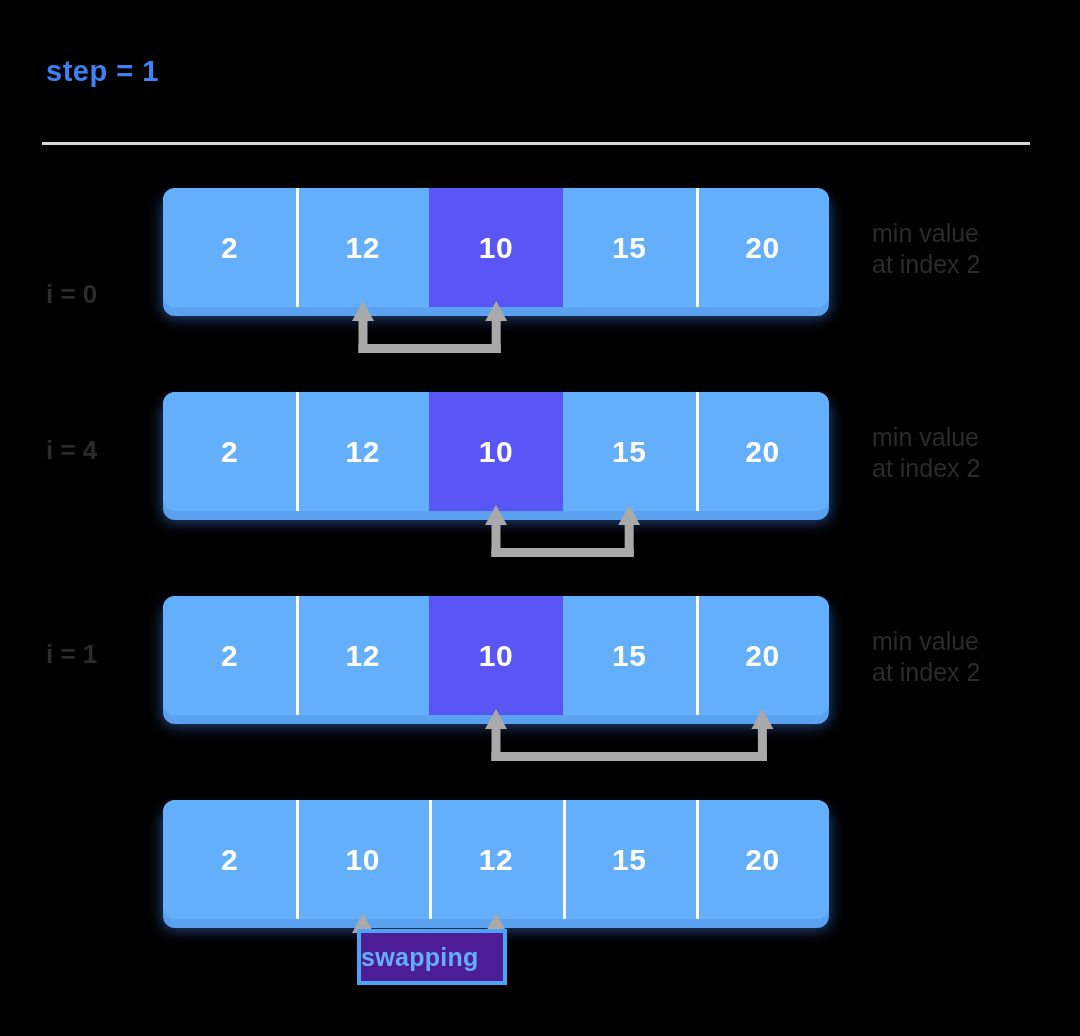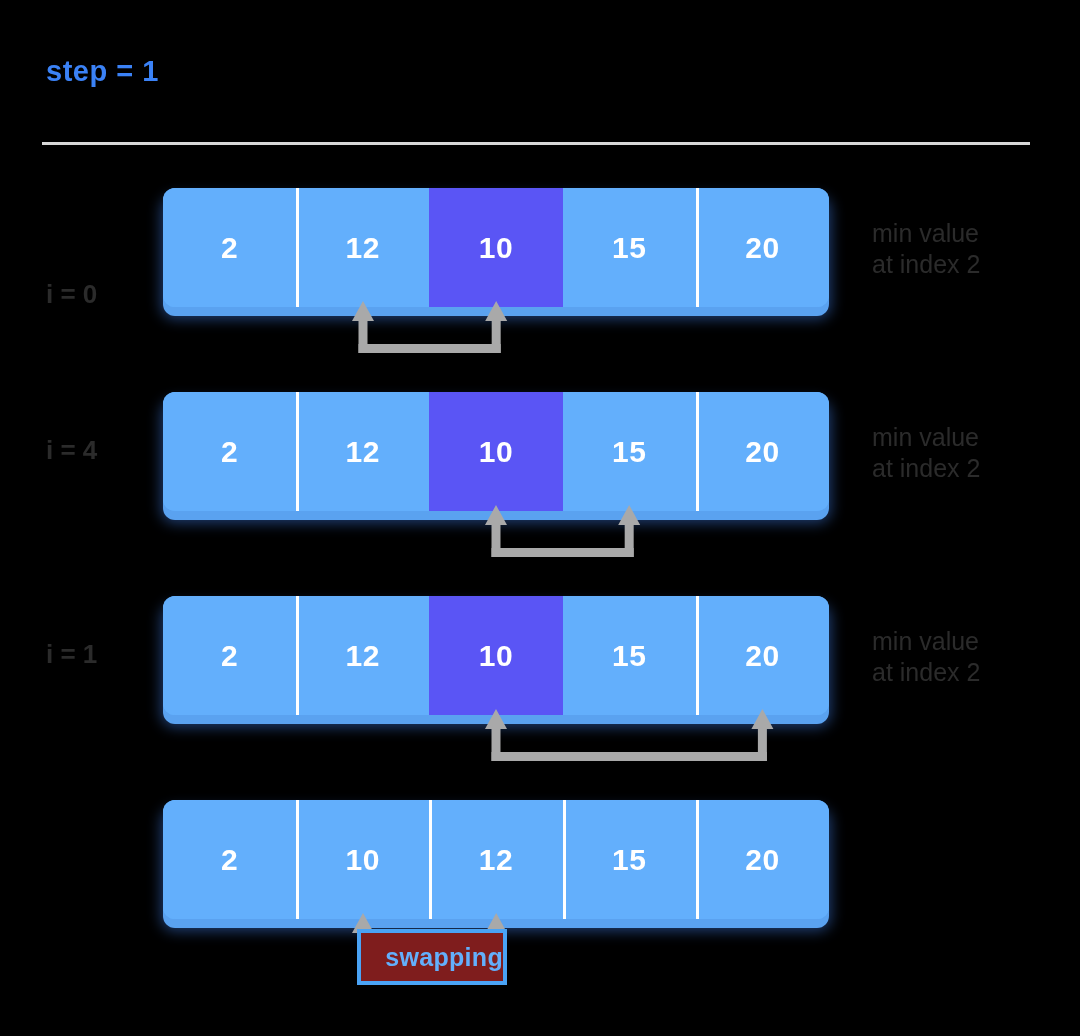--- a/index.html
+++ b/index.html
@@ -115,24 +115,24 @@
   .bracket svg { display: block; }
 
   
   #swap-label {
     position: absolute;
     left: 357px;
     top: 929px;
     width: 142px;
     height: 48px;
     border: 4px solid #4AA3F5;
-    background: #7f1d1d;
+    background: #4c1d95;
     display: flex;
     align-items: center;
-    justify-content: flex-end;
+    justify-content: flex-start;
   }
   #swap-label-text {
     font-size: 25px;
     font-weight: bold;
     color: #63AFFC;
     letter-spacing: 0.3px;
   }
 </style>
 </head>
 <body>

